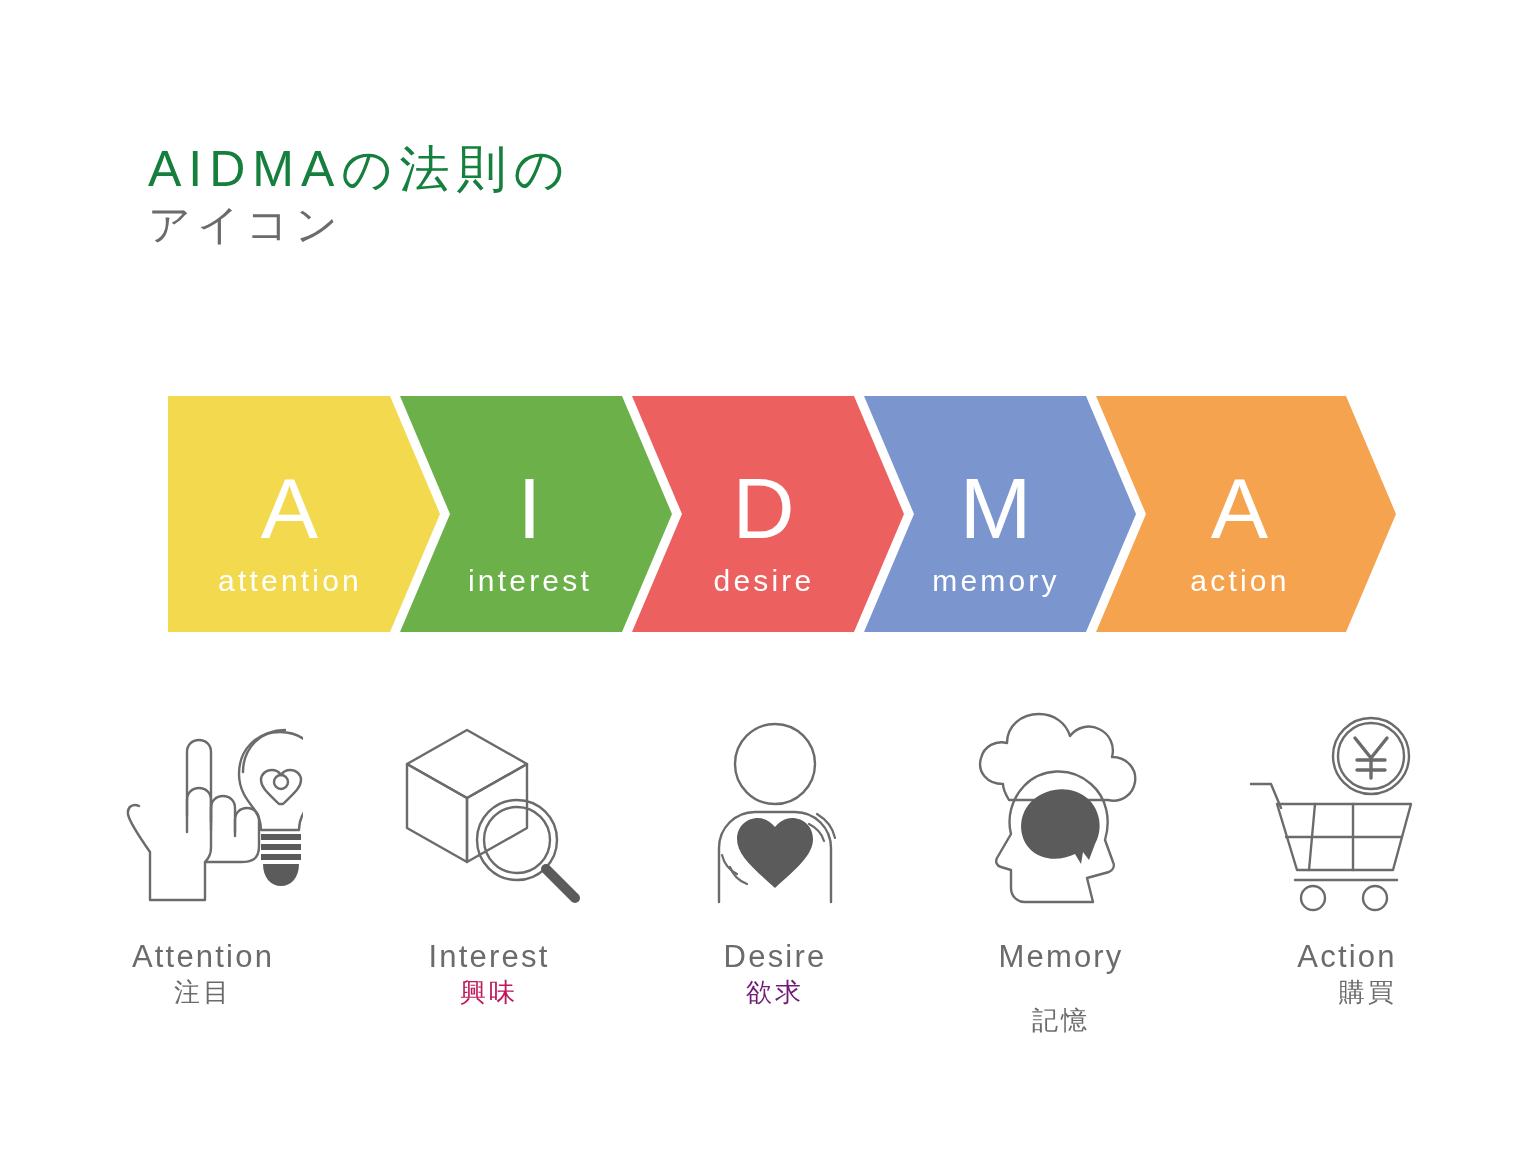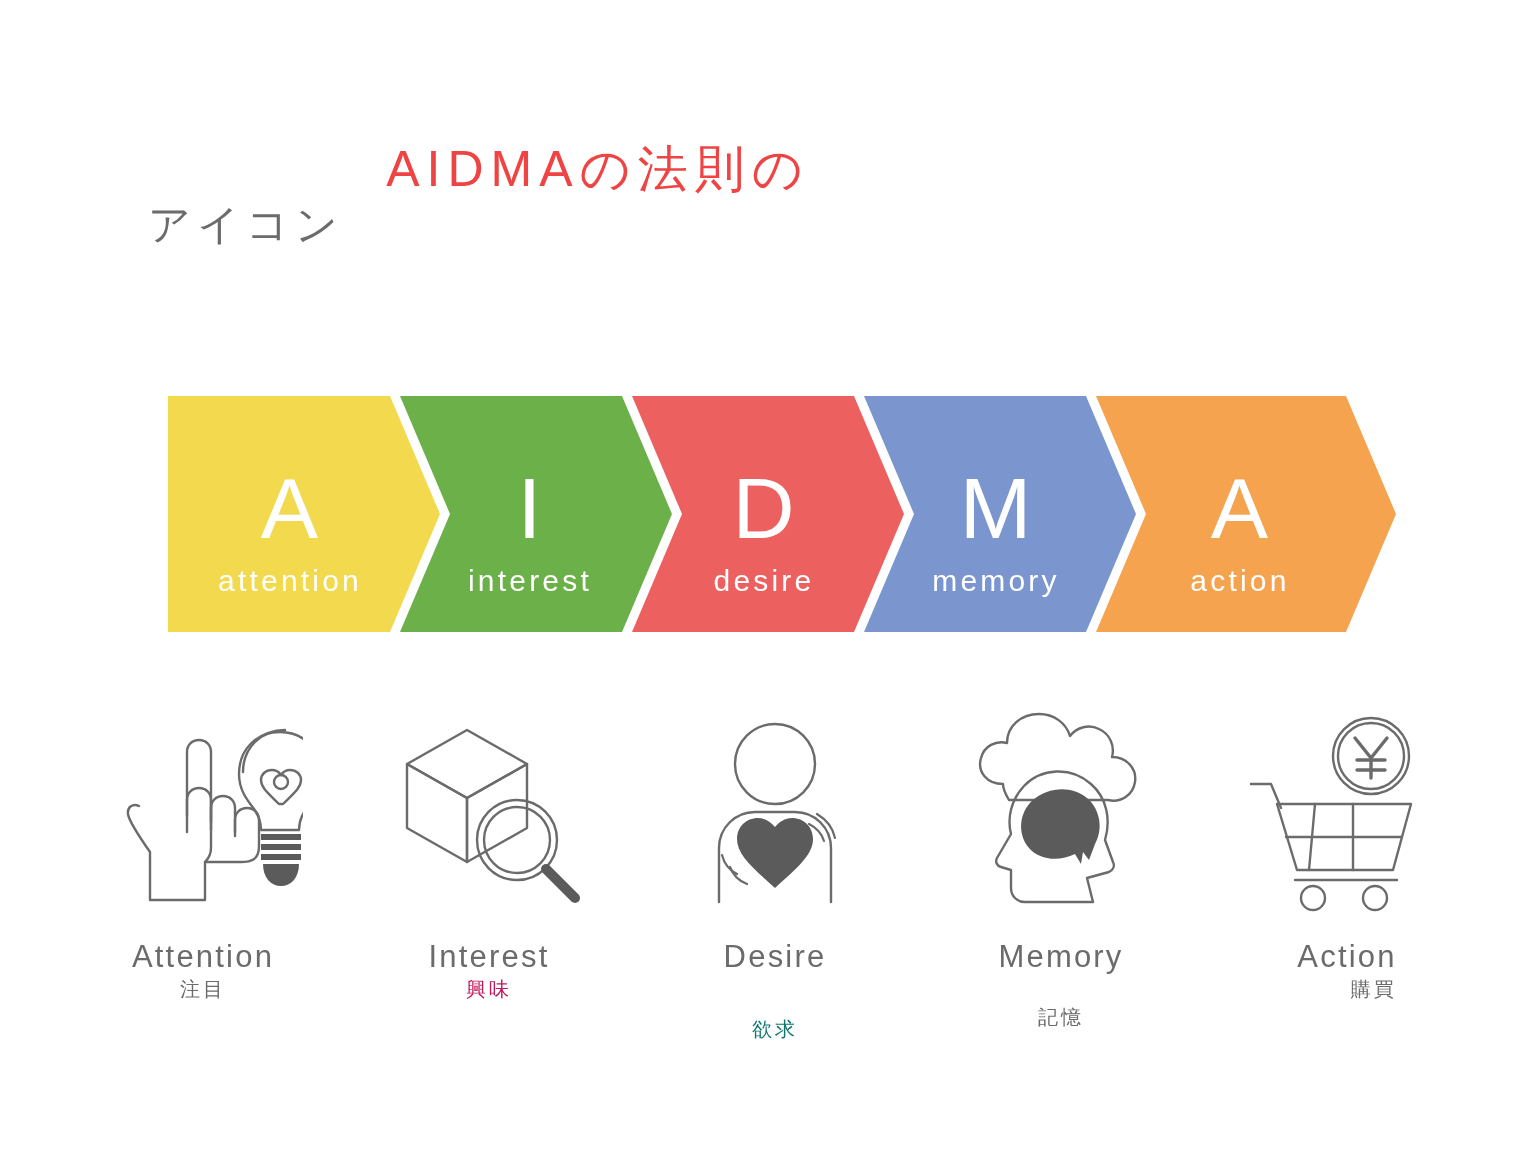--- a/index.html
+++ b/index.html
@@ -104,33 +104,33 @@
   }
   .label-en {
     font-size: 31px;
     font-weight: 400;
     letter-spacing: 2.2px;
     color: #6b6b6b;
     line-height: 1.22;
     white-space: nowrap;
   }
   .label-ja {
-    font-size: 20px;
+    font-size: 26px;
     font-weight: 400;
     letter-spacing: 3px;
     color: #6b6b6b;
     line-height: 1.3;
     white-space: nowrap;
   }
 </style>
 </head>
 <body>
 
 <div id="title-block">
-  <div id="title-line-1" style="color: #ef4444; text-align: center;">AIDMAの法則の</div>
+  <div id="title-line-1" style="color: #15803d;">AIDMAの法則の</div>
   <div id="title-line-2" style="color: rgb(107, 107, 107);">アイコン</div>
 </div>
 
 <div id="chevron-banner">
   <svg viewBox="0 0 1228 236" xmlns="http://www.w3.org/2000/svg">
 
     <g>
       <polygon points="0,0 222,0 272,118 222,236 0,236" fill="#f2d94e"></polygon>
       <text class="chev-letter" x="122" y="142" text-anchor="middle" fill="#ffffff">A</text>
       <text class="chev-word" x="122" y="195" text-anchor="middle" fill="#ffffff">attention</text>
@@ -235,21 +235,21 @@
 
         <path d="M142 102 C152 108 158 116 160 126" stroke-width="2.2"></path>
         <path d="M134 112 C142 116 147 122 149 129" stroke-width="2.2"></path>
 
         <path d="M62 162 C54 158 49 151 47 143" stroke-width="2.2"></path>
         <path d="M72 172 C64 169 58 163 55 155" stroke-width="2.2"></path>
       </svg>
     </div>
     <div class="icon-labels">
       <div class="label-en" style="color: rgb(107, 107, 107);">Desire</div>
-      <div class="label-ja" style="color: #0f766e; margin-top: 40px;">欲求</div>
+      <div class="label-ja" style="color: #701a75;">欲求</div>
     </div>
   </div>
 
   <div class="icon-cell">
     <div class="icon-art">
       <svg width="200" height="200" viewBox="0 0 200 200" fill="none" stroke="#6b6b6b" stroke-width="2.4" stroke-linejoin="round" stroke-linecap="round">
 
         <path d="M42 72 C26 72 16 60 20 46 C23 34 35 28 46 31
                  C46 14 60 2 78 2 C93 2 105 11 109 24
                  C116 15 128 12 138 17 C149 22 154 34 151 45

